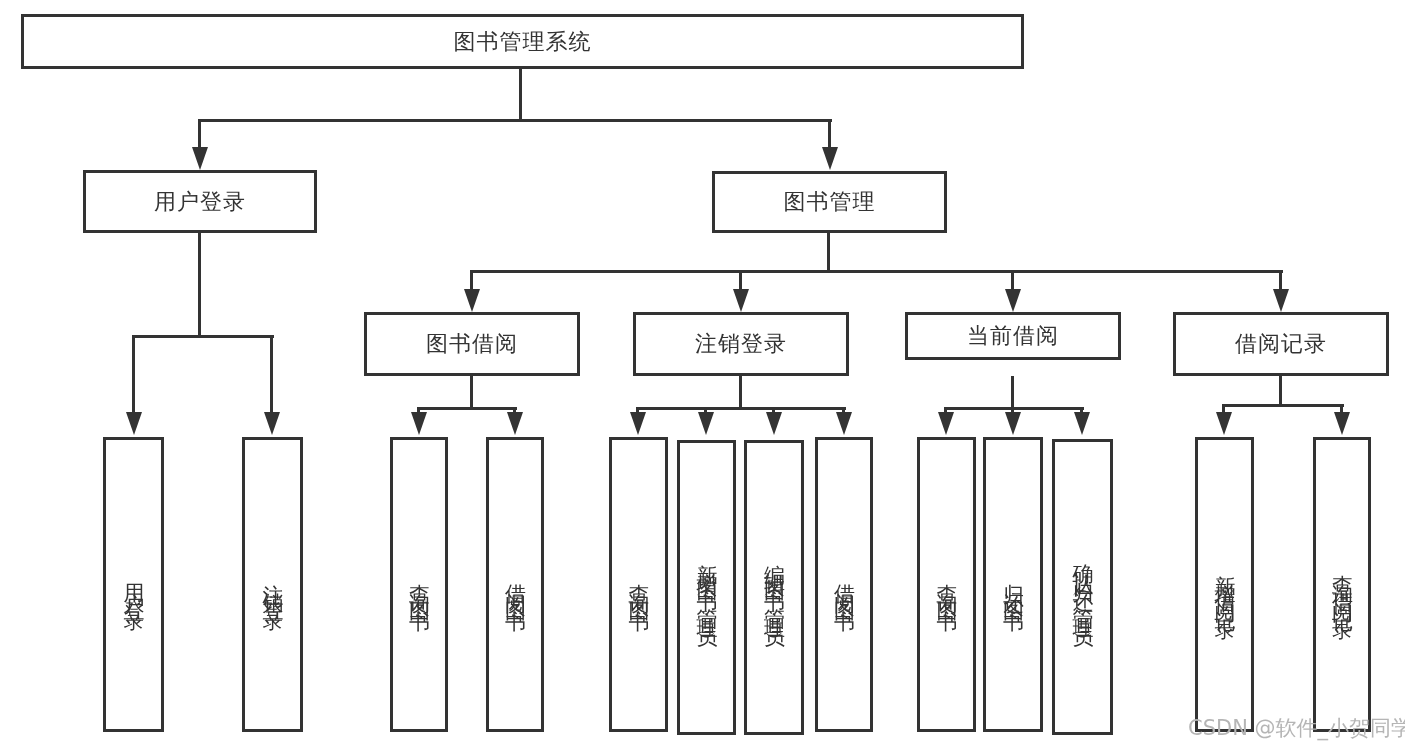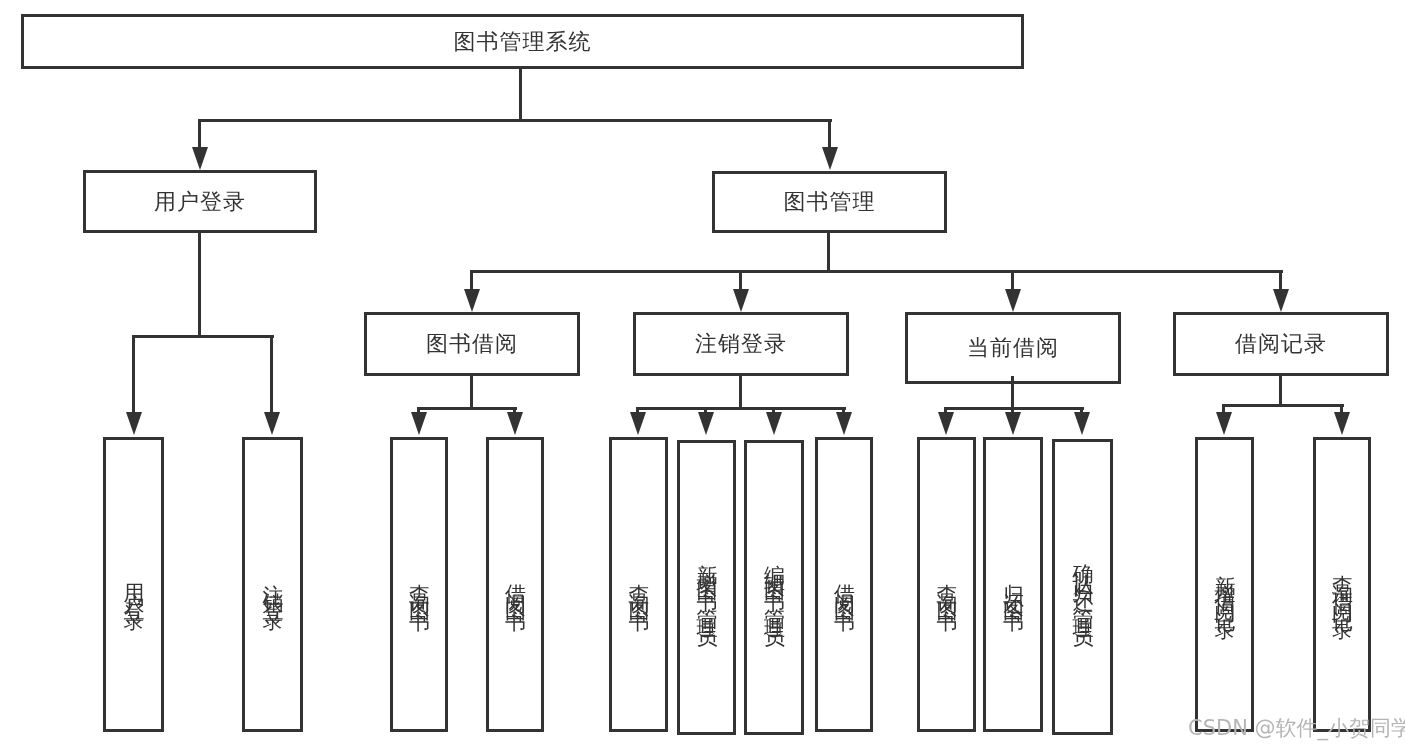--- a/index.html
+++ b/index.html
@@ -73,21 +73,21 @@
   </div>
 
   <div class="node h" style="left:364px;top:312px;width:216px;height:64px">
     <span>图书借阅</span>
   </div>
 
   <div class="node h" style="left:633px;top:312px;width:216px;height:64px">
     <span>注销登录</span>
   </div>
 
-  <div class="node h" style="left:905px;top:312px;width:216px;height:72px">
+  <div class="node h" style="left:905px;top:312px;width:216px;height:48px">
     <span>当前借阅</span>
   </div>
 
   <div class="node h" style="left:1173px;top:312px;width:216px;height:64px">
     <span>借阅记录</span>
   </div>
 
   <div class="node v" style="left:103px;top:437px;width:61px;height:295px">
     <span>用户登录</span>
   </div>

